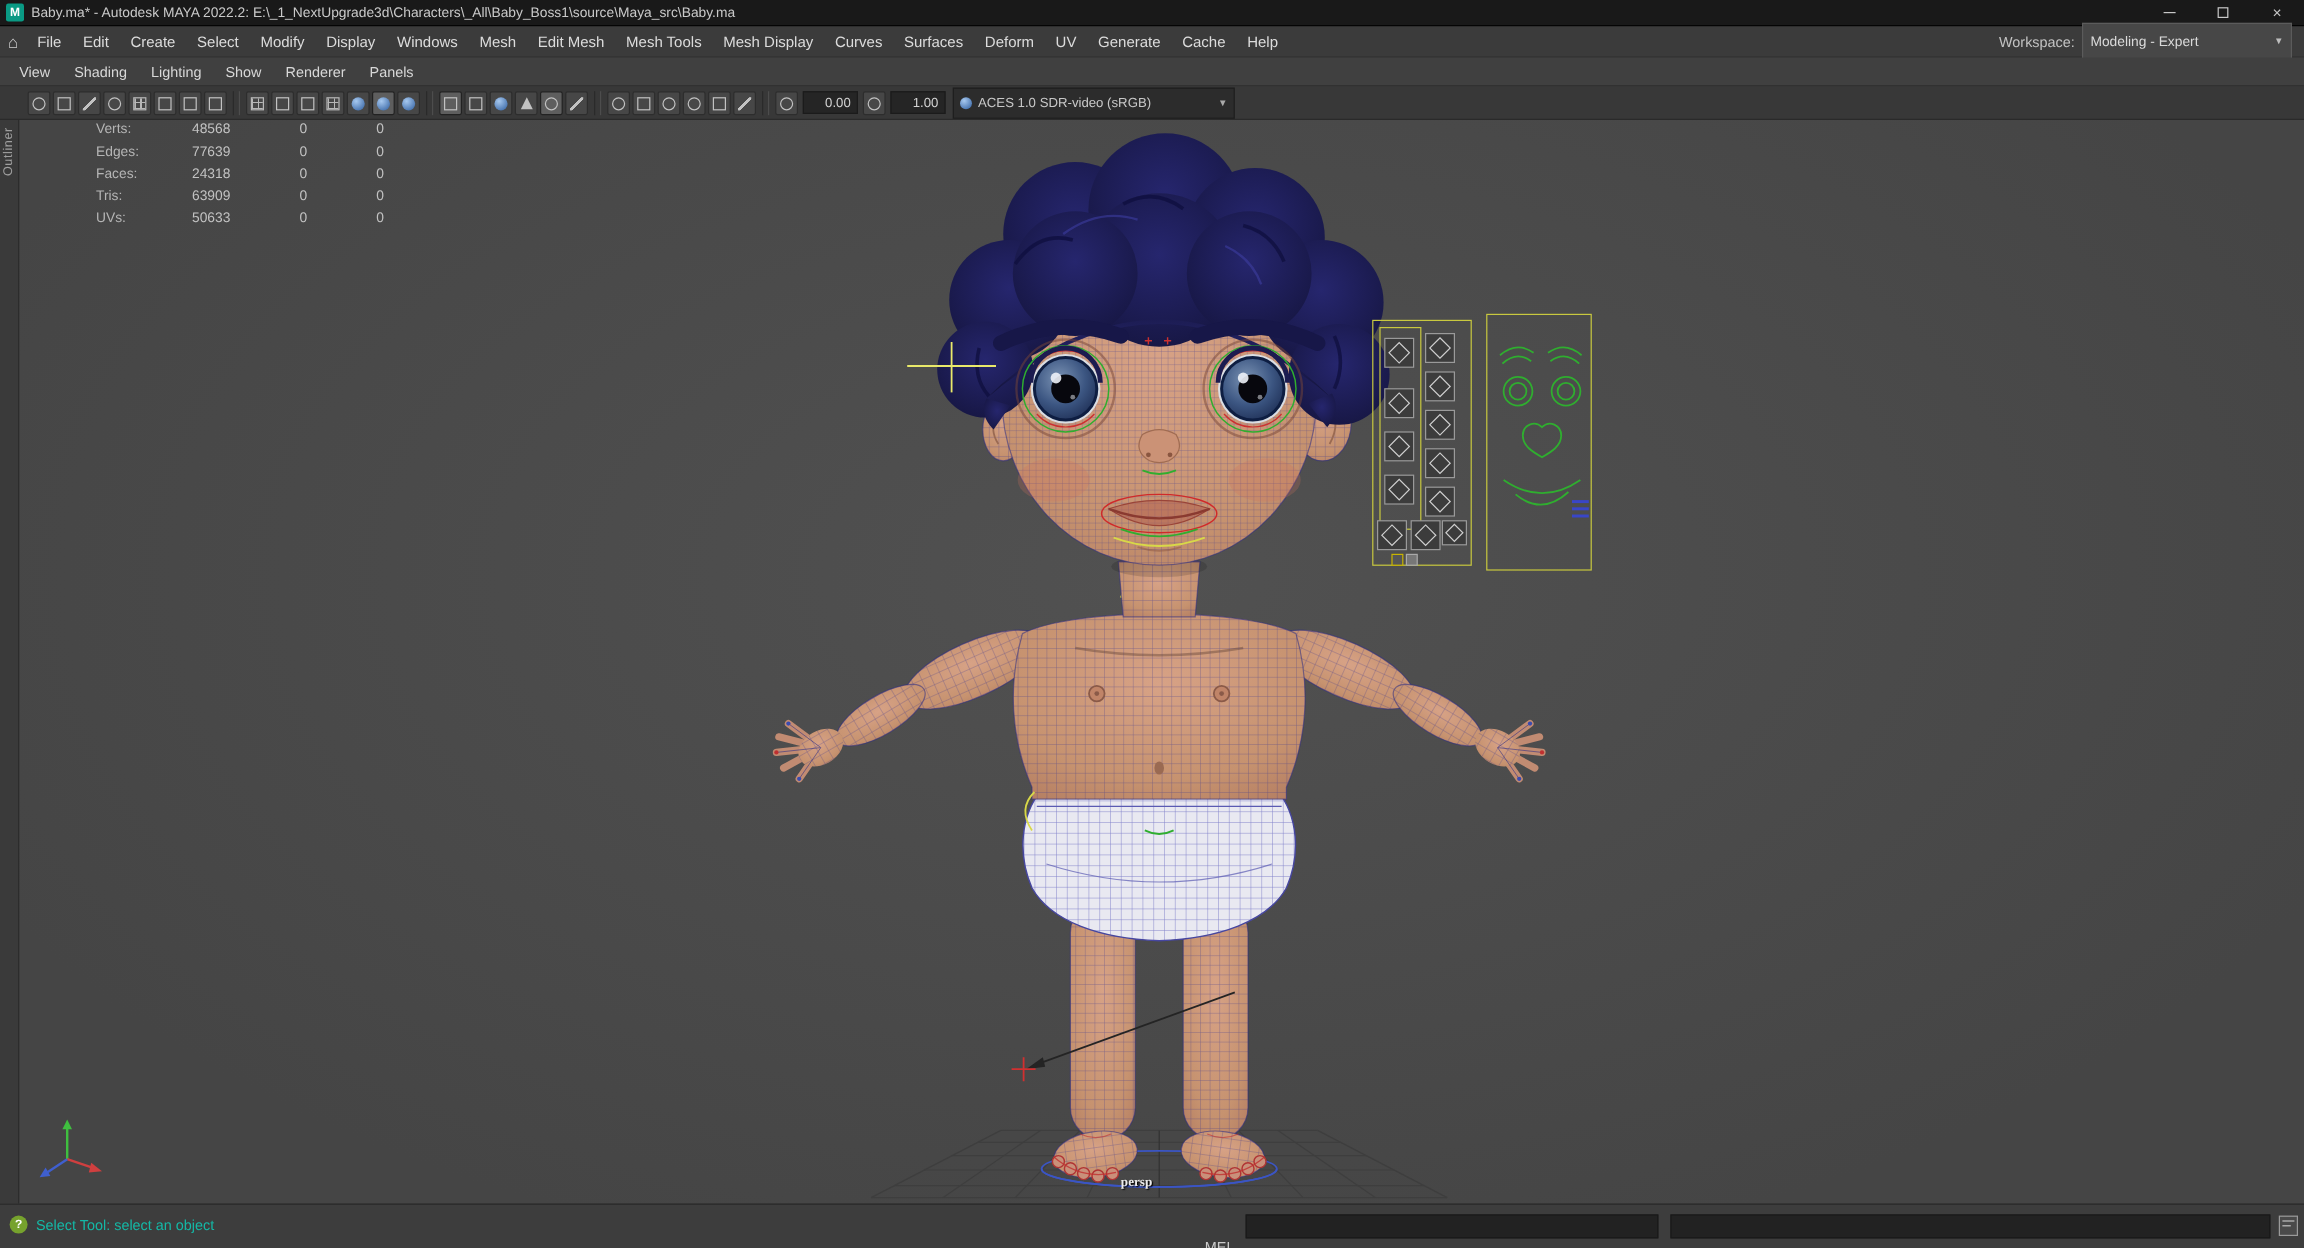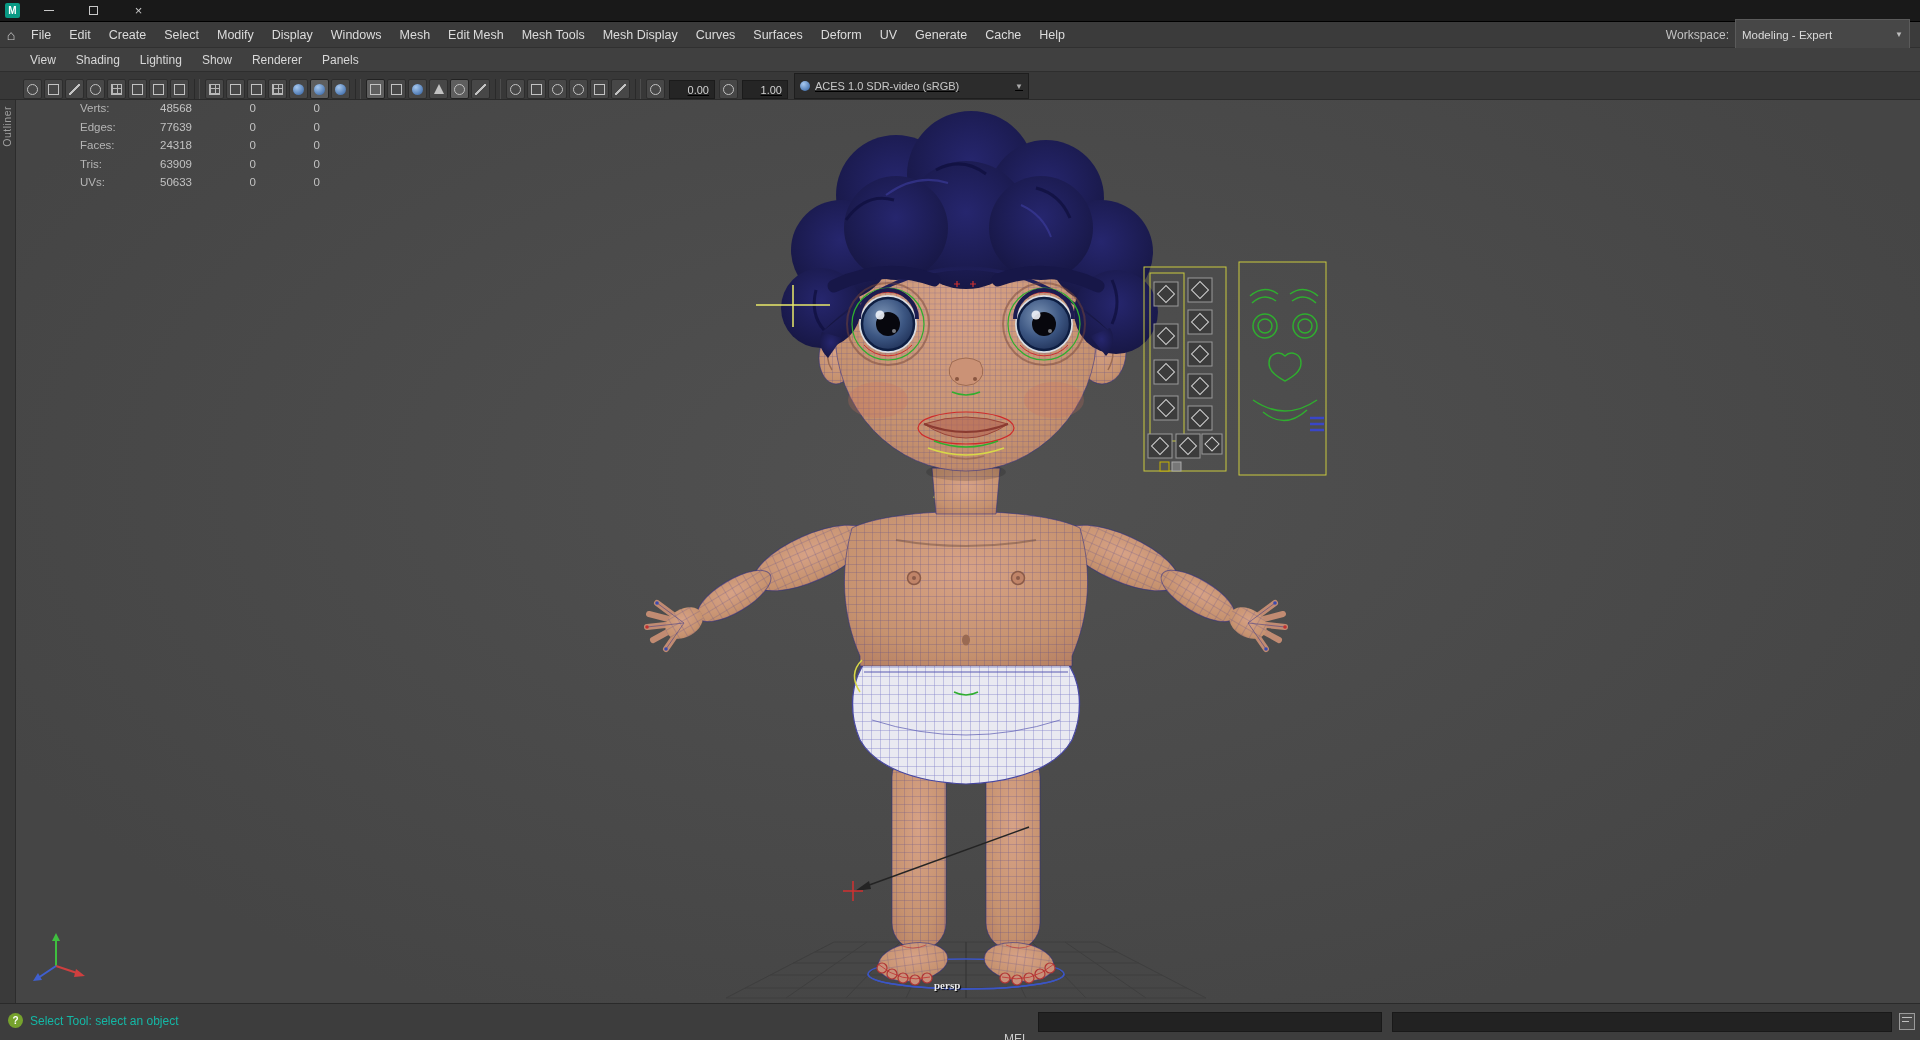--- a/index.html
+++ b/index.html
@@ -29,27 +29,27 @@
   .mb-spacer { flex:1; }
   .ws-label { color:#c3c3c3; font-size:12px; margin-right:6px; }
   .ws-select { width:175px; height:32px; background:#474747; border:1px solid #5b5b5b;
                color:#dadada; font-size:11.5px; display:flex; align-items:center;
                padding:0 6px; margin-right:10px; }
   .ws-select .cap { flex:1; }
   .ws-select .arr { font-size:8px; color:#bdbdbd; }
 
   .panelmenubar { position:absolute; left:0; top:48px; width:1920px; height:24px;
                   background:#404040; display:flex; align-items:center;
-                  border-bottom:1px solid #2e2e2e; padding-left:20px; }
+                  border-bottom:1px solid #2e2e2e; padding-left:6px; }
   .pmenu-item { padding:0 10px; font-size:12px; color:#d8d8d8; line-height:24px; }
 
   
   .ptoolbar { position:absolute; left:0; top:72px; width:1920px; height:28px;
               background:#383838; border-bottom:1px solid #2a2a2a;
-              display:flex; align-items:flex-end; padding-left:22px;text-decoration:underline; }
+              display:flex; align-items:center; padding-left:22px; }
   .ti { width:19px; height:20px; margin:0 1px; background:#474747;
         border:1px solid #2d2d2d; border-radius:2px; }
   .ti i { display:block; margin:4px auto 0; width:11px; height:11px; }
   .ti.on { background:#5e5e5e; border-color:#222; }
   .s-crc i  { border:1.5px solid #c2c2c2; border-radius:50%; }
   .s-sph i  { border-radius:50%; background:radial-gradient(circle at 35% 30%, #a6c8ef, #2e5d9e); }
   .s-sq i   { border:1.5px solid #c2c2c2; }
   .s-grid i { border:1px solid #b8b8b8;
               background-image:repeating-linear-gradient(0deg,#b8b8b8 0 1px,transparent 1px 5px),
                                repeating-linear-gradient(90deg,#b8b8b8 0 1px,transparent 1px 5px); }
@@ -110,20 +110,21 @@
   .sed-icon::after { content:""; display:block; margin:3px 2px 0; width:7px;
               border-top:1.5px solid #c0c0c0; }
 </style>
 </head>
 <body>
 
 <div id="app">
 
   <div class="titlebar">
     <div class="appicon">M</div>
+    <div class="wtitle">Baby.ma* - Autodesk MAYA 2022.2: E:\_1_NextUpgrade3d\Characters\_All\Baby_Boss1\source\Maya_src\Baby.ma</div>
     <div class="winbtn btn-min">
         <b></b>
       </div>
     <div class="winbtn btn-max">
         <b></b>
       </div>
     <div class="winbtn">×</div>
   </div>
 
   <div class="menubar">

